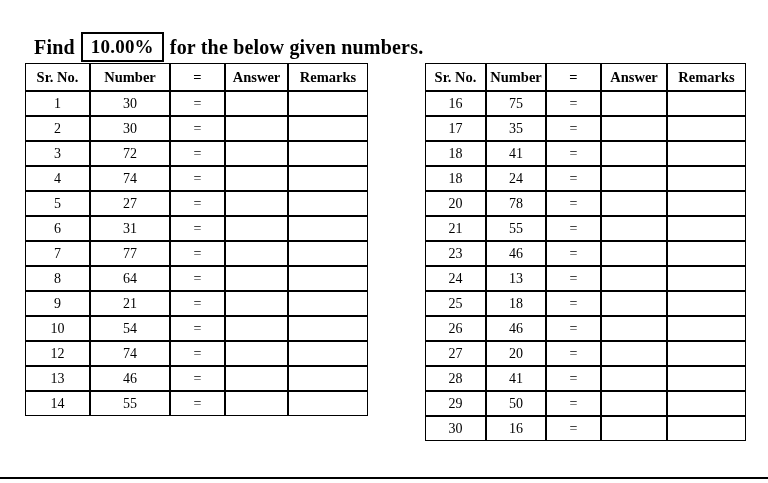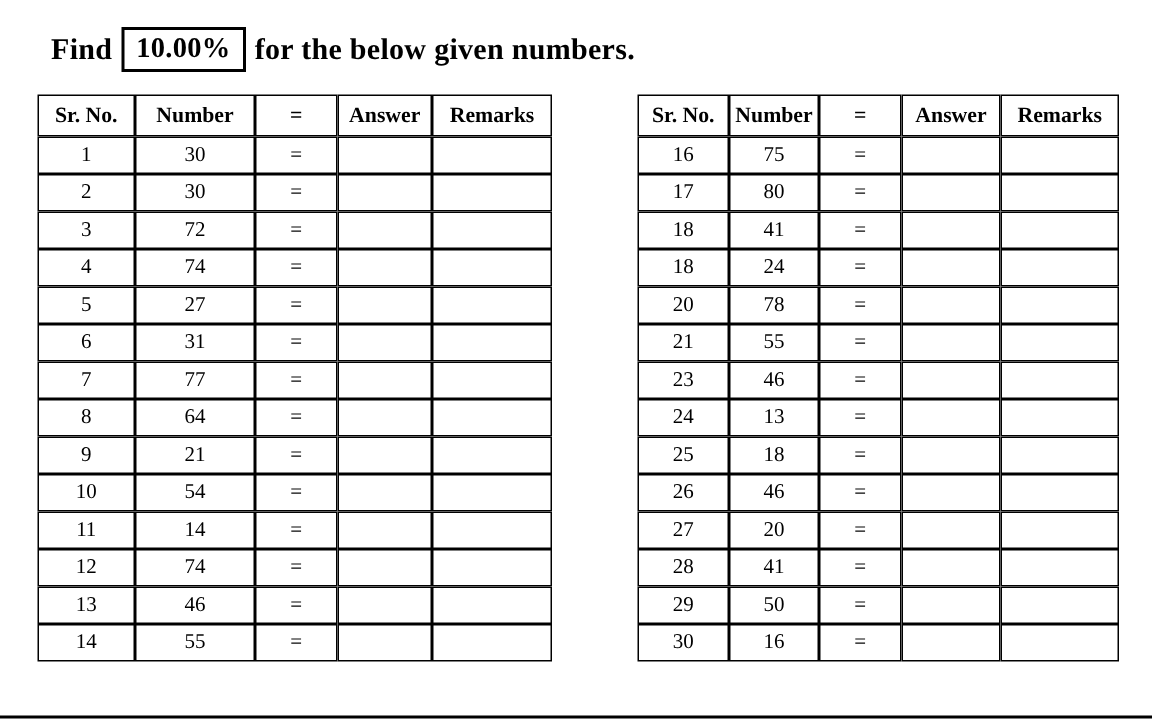--- a/index.html
+++ b/index.html
@@ -13,21 +13,21 @@
     position: relative;
     overflow: hidden;
     font-family: "Liberation Serif", "DejaVu Serif", serif;
     color: #000000;
   }
 
   
   #title-bar {
     position: absolute;
     left: 0;
-    top: 14px;
+    top: 28px;
     width: 768px;
     height: 38px;
     display: flex;
     align-items: center;
     justify-content: flex-start;
     padding-left: 34px;
     box-sizing: border-box;
   }
   .title-text {
     font-size: 20px;
@@ -204,27 +204,20 @@
         <td class="cell-remarks"></td>
       </tr>
       <tr>
         <td class="cell-sr">10</td>
         <td class="cell-num">54</td>
         <td class="cell-eq">=</td>
         <td class="cell-answer"></td>
         <td class="cell-remarks"></td>
       </tr>
       <tr>
-        <td class="cell-sr">11</td>
-        <td class="cell-num">14</td>
-        <td class="cell-eq">=</td>
-        <td class="cell-answer"></td>
-        <td class="cell-remarks"></td>
-      </tr>
-      <tr>
         <td class="cell-sr">12</td>
         <td class="cell-num">74</td>
         <td class="cell-eq">=</td>
         <td class="cell-answer"></td>
         <td class="cell-remarks"></td>
       </tr>
       <tr>
         <td class="cell-sr">13</td>
         <td class="cell-num">46</td>
         <td class="cell-eq">=</td>
@@ -261,21 +254,21 @@
   <tbody id="tbody-right">
       <tr>
         <td class="cell-sr">16</td>
         <td class="cell-num">75</td>
         <td class="cell-eq">=</td>
         <td class="cell-answer"></td>
         <td class="cell-remarks"></td>
       </tr>
       <tr>
         <td class="cell-sr">17</td>
-        <td class="cell-num">80</td>
+        <td class="cell-num">35</td>
         <td class="cell-eq">=</td>
         <td class="cell-answer"></td>
         <td class="cell-remarks"></td>
       </tr>
       <tr>
         <td class="cell-sr">18</td>
         <td class="cell-num">41</td>
         <td class="cell-eq">=</td>
         <td class="cell-answer"></td>
         <td class="cell-remarks"></td>

